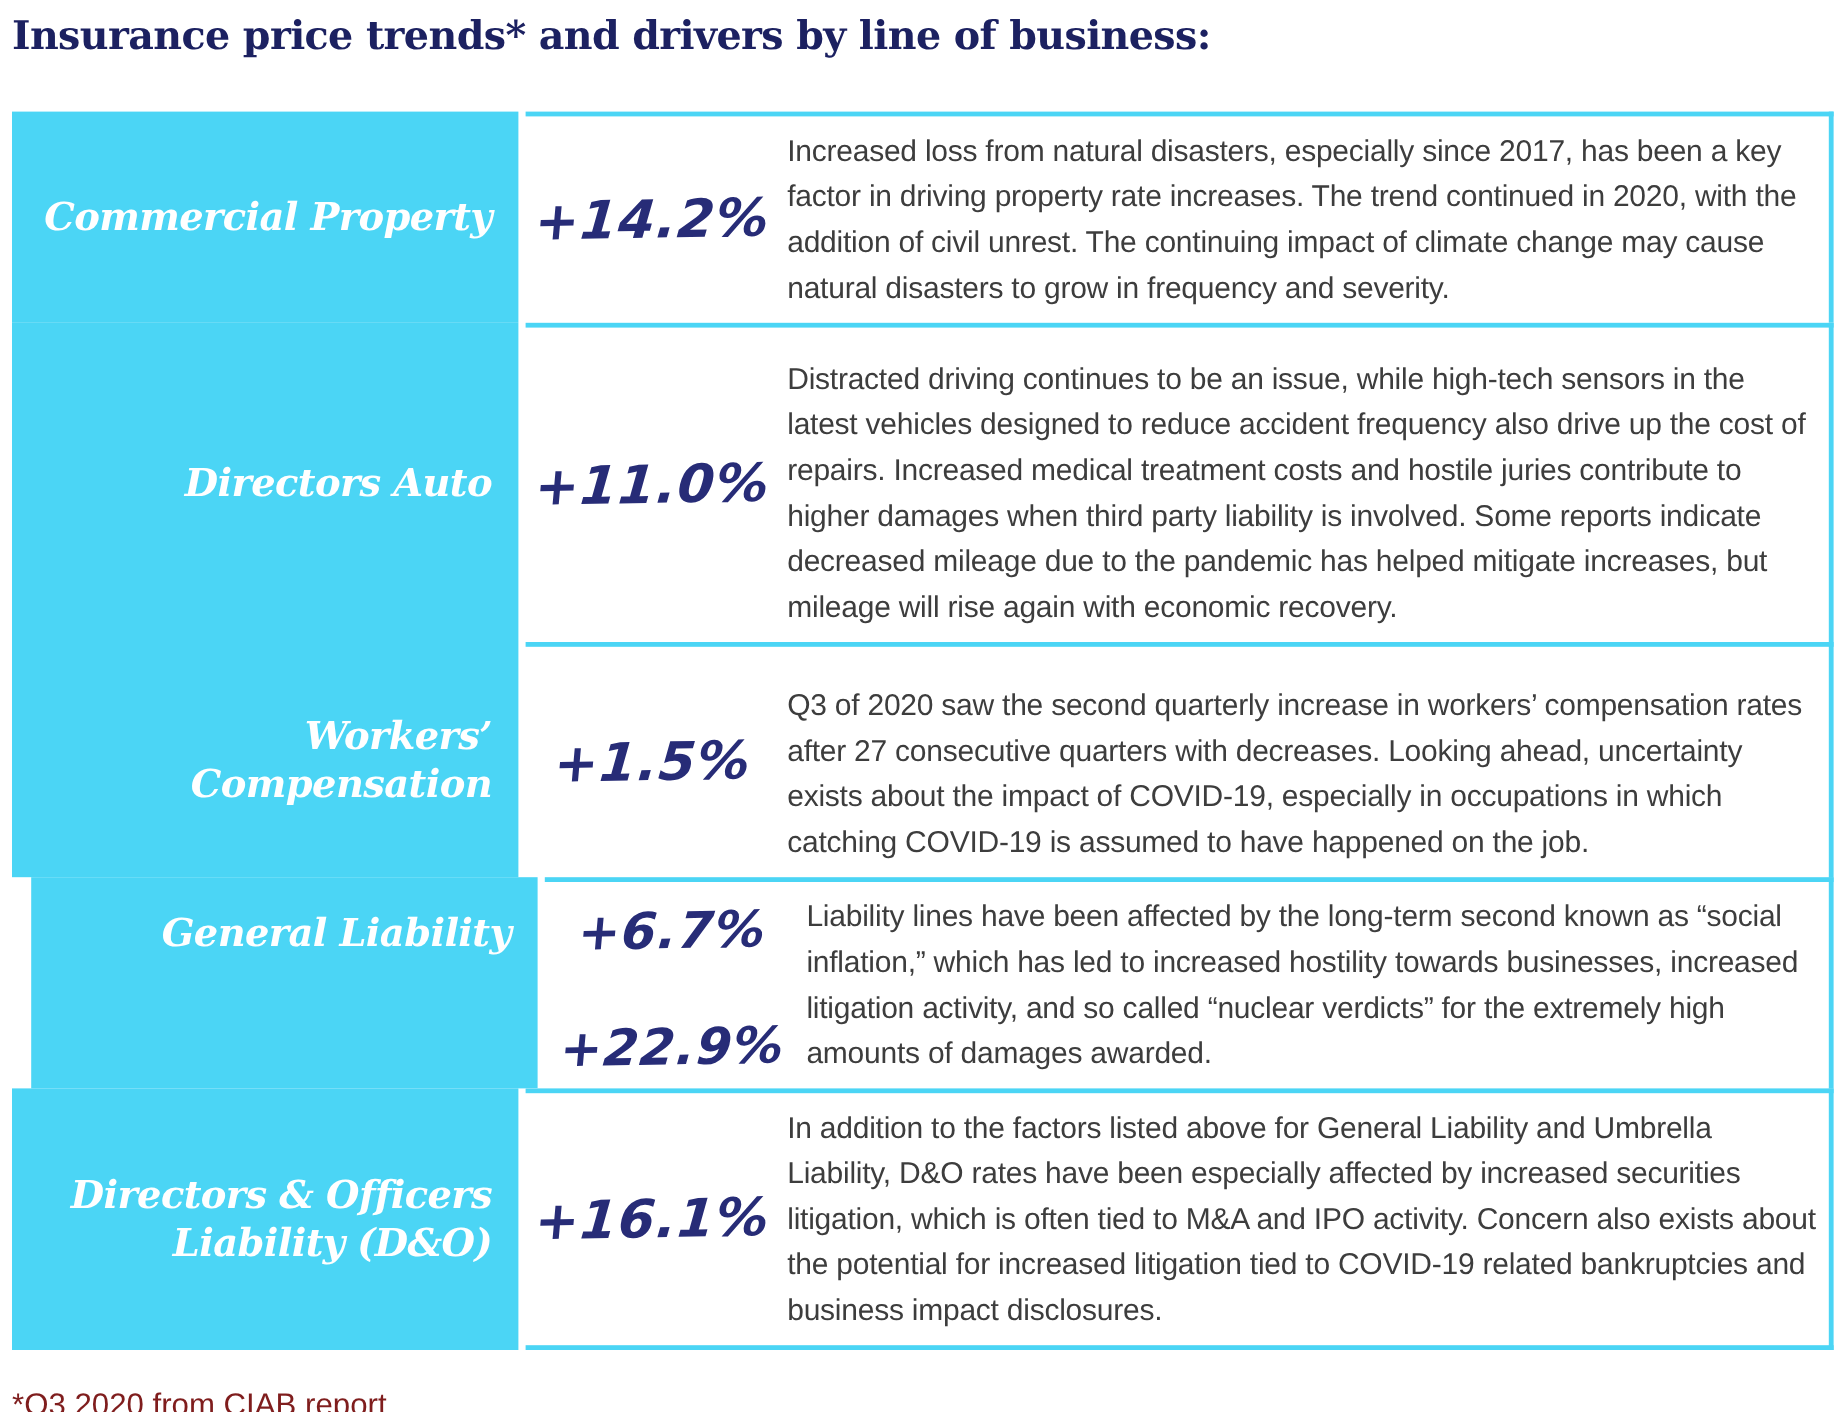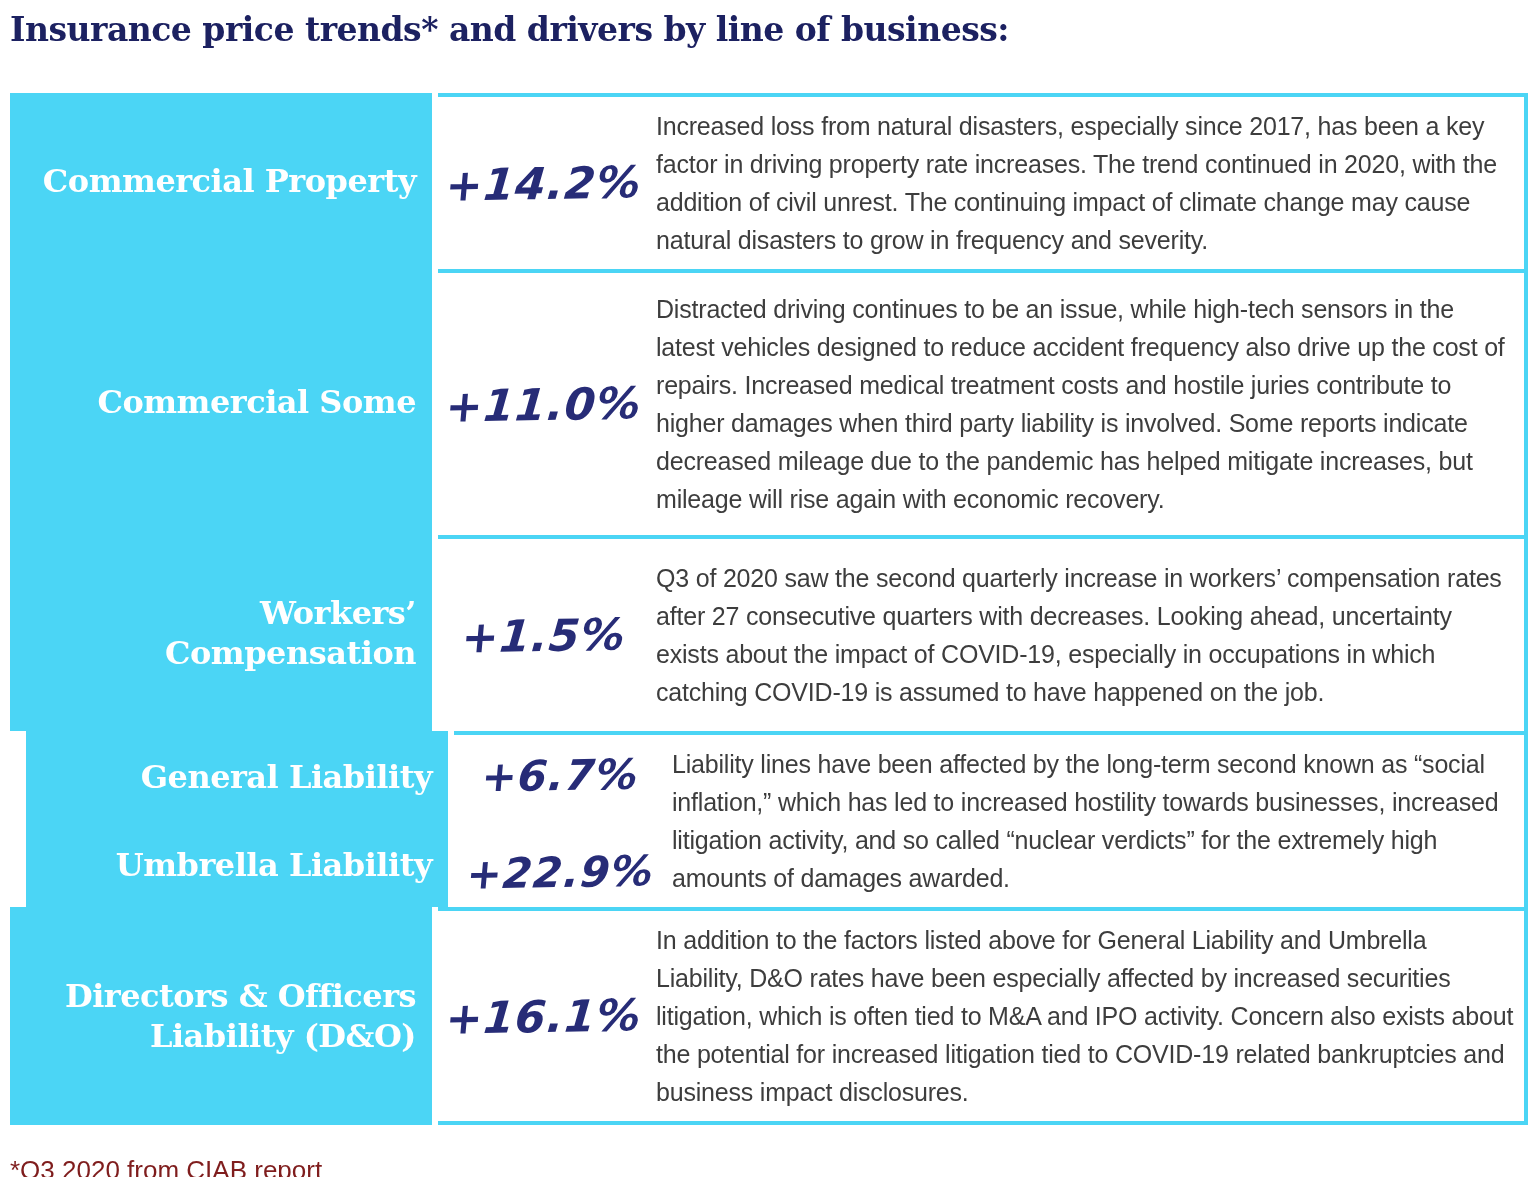--- a/index.html
+++ b/index.html
@@ -34,24 +34,24 @@
     align-items: stretch;
   }
   
   .lob-cell {
     width: 422px;
     flex: 0 0 422px;
     background: #4bd5f5;
     display: flex;
     flex-direction: column;
     justify-content: center;
-    align-items: flex-end;
     text-align: right;
     padding: 20px 16px 20px 10px;
     box-sizing: border-box;
+    font-style: italic;
   }
   .lob-label {
     font-family: "DejaVu Serif", serif;
     font-weight: bold;
     font-size: 32px;
     line-height: 40px;
     color: #ffffff;
     letter-spacing: -0.5px;
     max-width: 390px;
   }
@@ -83,21 +83,21 @@
     font-style: italic;
     font-size: 44px;
     letter-spacing: 1px;
     color: #272c77;
     transform: skewX(-6deg) rotate(-1deg);
     white-space: nowrap;
   }
   .desc-cell {
     flex: 1;
     display: flex;
-    align-items: center;
+    align-items: flex-end;
     box-sizing: border-box;
     padding: 10px 6px 10px 6px;
   }
   .desc-text {
     font-family: "Liberation Sans", sans-serif;
     font-size: 25px;
     line-height: 38px;
     color: #3d3d3d;
     letter-spacing: -0.2px;
     max-width: 880px;
@@ -144,21 +144,21 @@
           <div class="pct">+14.2%</div>
         </div>
         <div class="desc-cell">
           <div class="desc-text">Increased loss from natural disasters, especially since 2017, has been a key factor in driving property rate increases. The trend continued in 2020, with the addition of civil unrest. The continuing impact of climate change may cause natural disasters to grow in frequency and severity.</div>
         </div>
       </div>
     </div>
 
     <div class="t-row row-2">
       <div class="lob-cell">
-        <div class="lob-label">Commercial Some</div>
+        <div class="lob-label">Directors Auto</div>
       </div>
       <div class="right-panel">
         <div class="pct-cell">
           <div class="pct">+11.0%</div>
         </div>
         <div class="desc-cell">
           <div class="desc-text">Distracted driving continues to be an issue, while high-tech sensors in the latest vehicles designed to reduce accident frequency also drive up the cost of repairs. Increased medical treatment costs and hostile juries contribute to higher damages when third party liability is involved. Some reports indicate decreased mileage due to the pandemic has helped mitigate increases, but mileage will rise again with economic recovery.</div>
         </div>
       </div>
     </div>
@@ -173,21 +173,20 @@
         </div>
         <div class="desc-cell">
           <div class="desc-text">Q3 of 2020 saw the second quarterly increase in workers’ compensation rates after 27 consecutive quarters with decreases. Looking ahead, uncertainty exists about the impact of COVID-19, especially in occupations in which catching COVID-19 is assumed to have happened on the job.</div>
         </div>
       </div>
     </div>
 
     <div class="t-row row-4">
       <div class="lob-cell">
         <div class="lob-label">General Liability</div>
-        <div class="lob-label">Umbrella Liability</div>
       </div>
       <div class="right-panel">
         <div class="pct-cell">
           <div class="pct">+6.7%</div>
           <div class="pct">+22.9%</div>
         </div>
         <div class="desc-cell">
           <div class="desc-text">Liability lines have been affected by the long-term second known as “social inflation,” which has led to increased hostility towards businesses, increased litigation activity, and so called “nuclear verdicts” for the extremely high amounts of damages awarded.</div>
         </div>
       </div>

